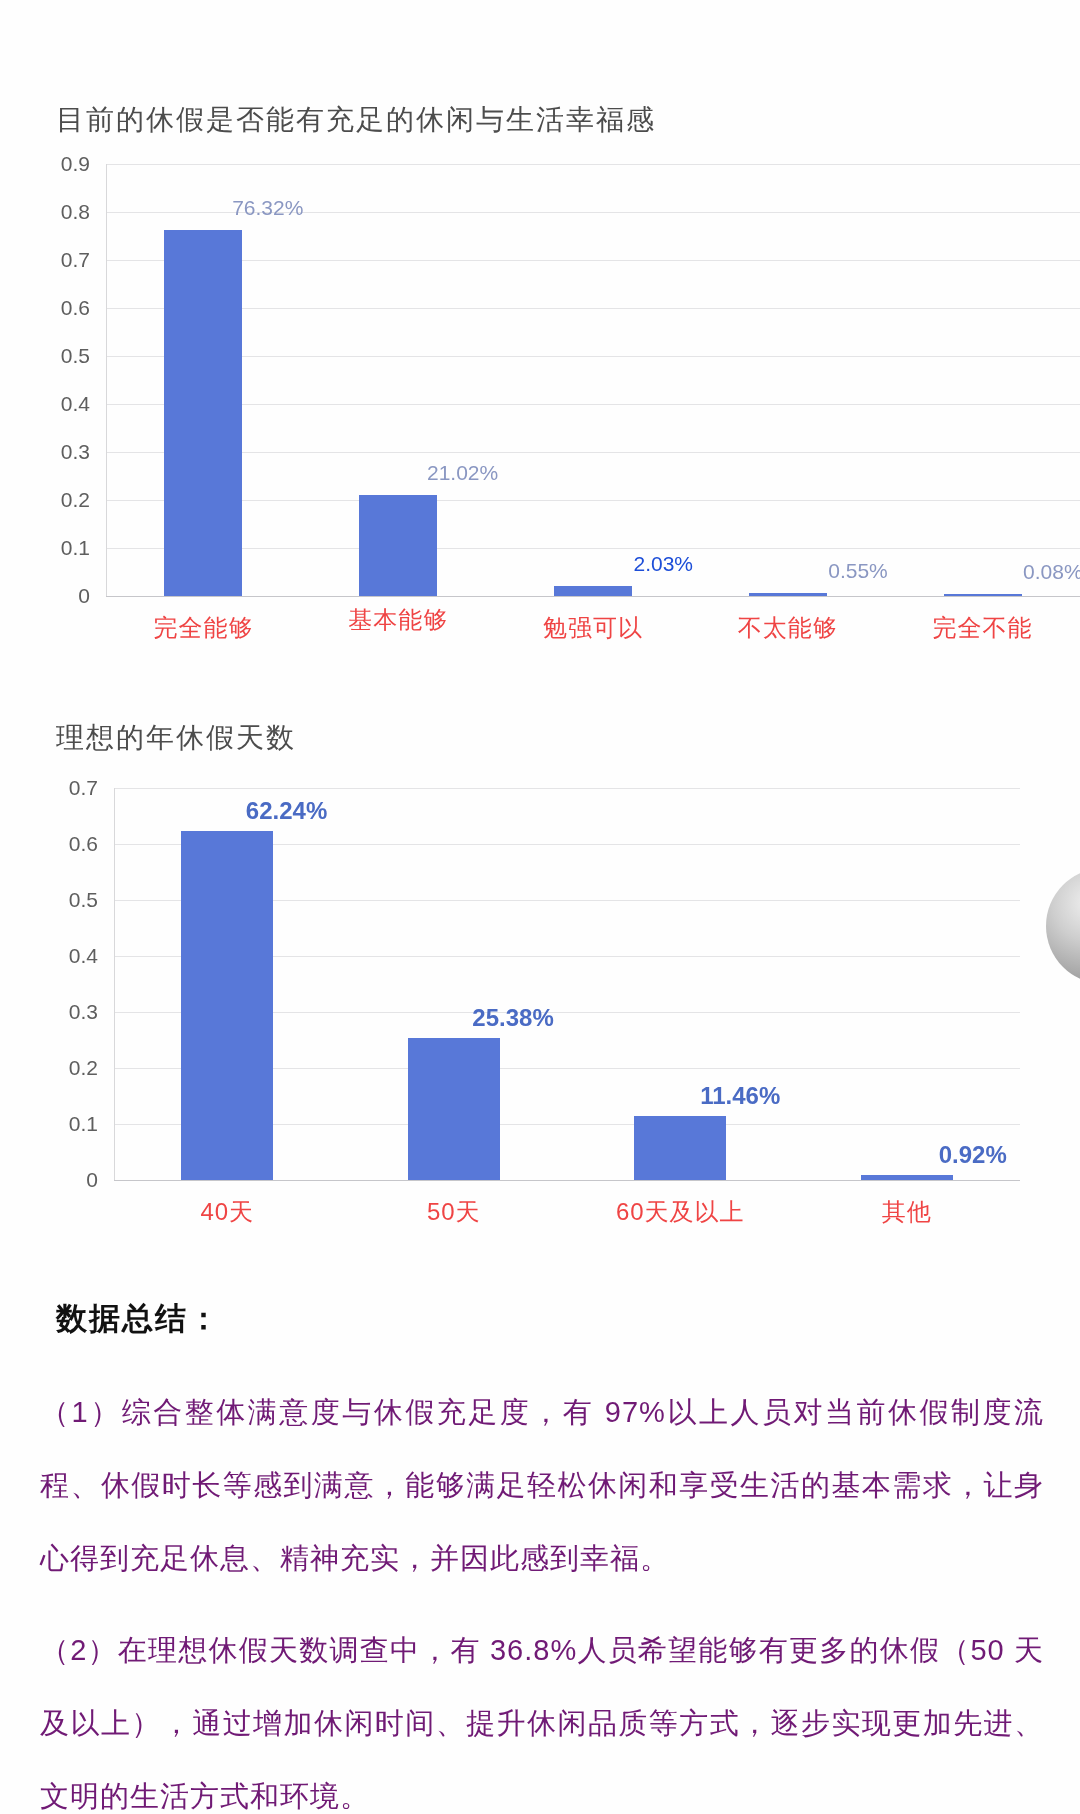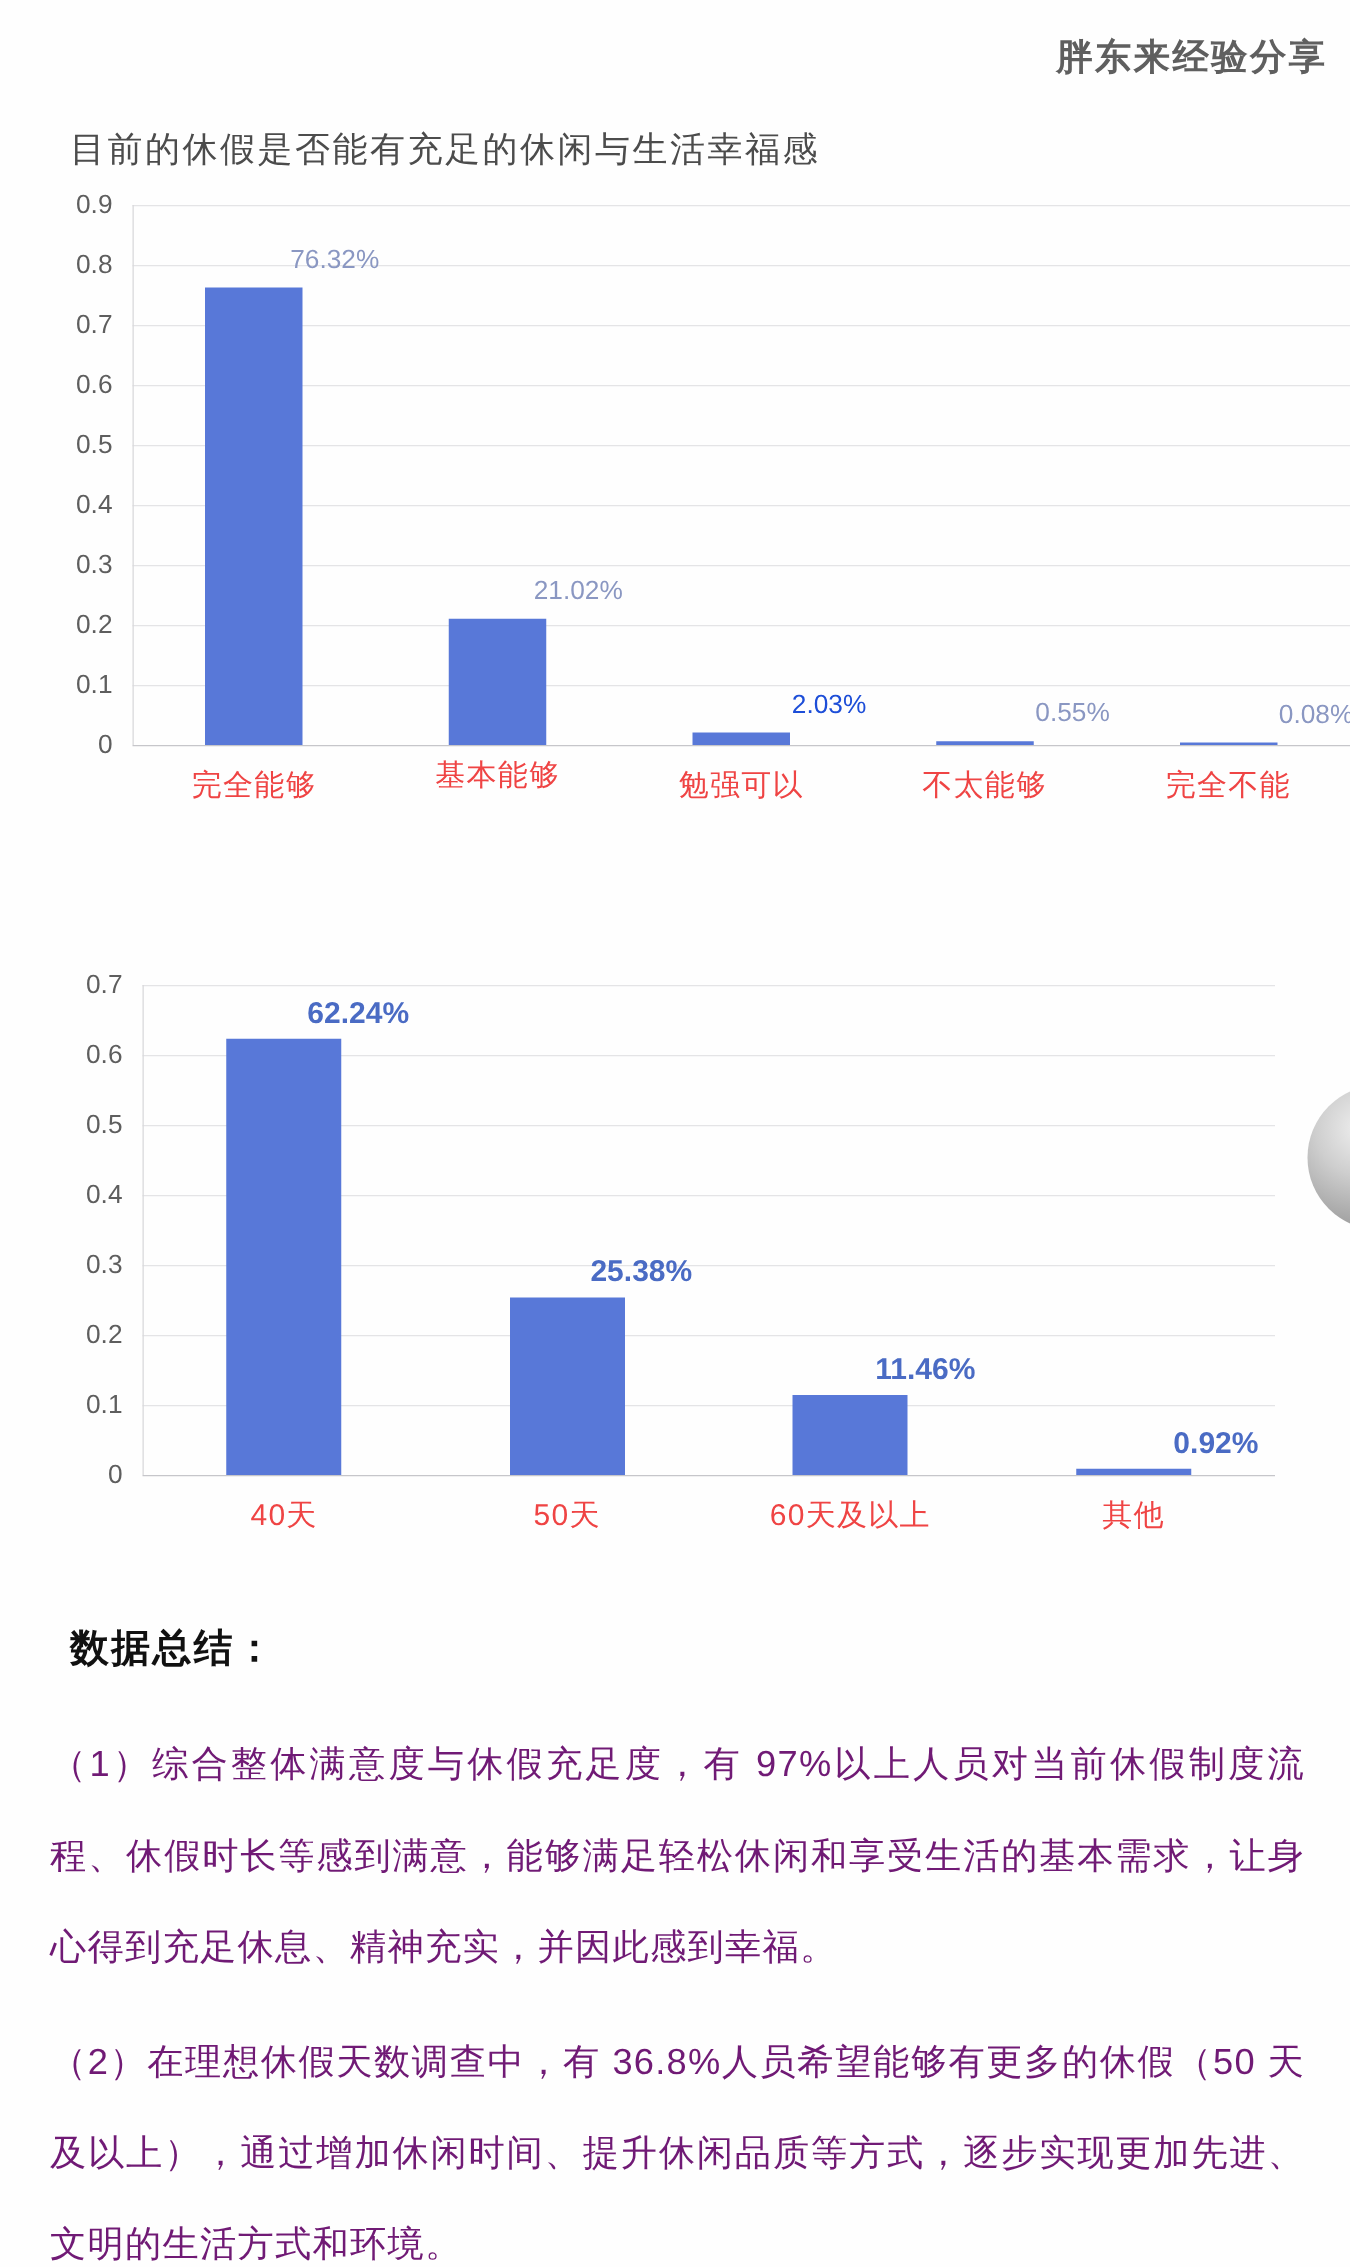--- a/index.html
+++ b/index.html
@@ -91,21 +91,20 @@
     border-radius: 50%;
     background: radial-gradient(circle at 38% 30%, #ececec 0%, #c2c2c2 35%, #8a8a8a 72%, #707070 100%);
     opacity: 0.8;
   }
 </style>
 </head>
 <body>
 
 <div class="page">
 
-  <div class="brand">胖东来经验分享</div>
 
   <h2 class="chart-title" id="chart1-title">目前的休假是否能有充足的休闲与生活幸福感</h2>
 
   <div class="chart" id="chart-0">
       <div class="gridline" style="left: 106px; width: 974px; top: 0px;"></div>
       <div class="tick-label" style="left: 0px; width: 90px; top: -12px;">0.9</div>
       <div class="gridline" style="left: 106px; width: 974px; top: 48px;"></div>
       <div class="tick-label" style="left: 0px; width: 90px; top: 36px;">0.8</div>
       <div class="gridline" style="left: 106px; width: 974px; top: 96px;"></div>
       <div class="tick-label" style="left: 0px; width: 90px; top: 84px;">0.7</div>
@@ -134,20 +133,21 @@
       <div class="value-label" style="left: 493px; top: 388.256px; color: #1d4ed8;">2.03%</div>
       <div class="category-label" style="left: 483px; top: 448px;">勉强可以</div>
       <div class="bar" style="left: 748.8px; width: 78px; top: 429.36px; height: 2.64px; background: rgb(88, 120, 216);"></div>
       <div class="value-label" style="left: 687.8px; top: 395.36px; color: rgb(138, 151, 194);">0.55%</div>
       <div class="category-label" style="left: 677.8px; top: 448px;">不太能够</div>
       <div class="bar" style="left: 943.6px; width: 78px; top: 430px; height: 2px; background: rgb(88, 120, 216);"></div>
       <div class="value-label" style="left: 882.6px; top: 396px; color: rgb(138, 151, 194);">0.08%</div>
       <div class="category-label" style="left: 872.6px; top: 448px;">完全不能</div>
     </div>
 
+  <h2 class="chart-title" id="chart2-title">理想的年休假天数</h2>
 
   <div class="chart" id="chart-1">
       <div class="gridline" style="left: 114px; width: 906px; top: -6.21725e-14px;"></div>
       <div class="tick-label" style="left: 0px; width: 98px; top: -12px;">0.7</div>
       <div class="gridline" style="left: 114px; width: 906px; top: 56px;"></div>
       <div class="tick-label" style="left: 0px; width: 98px; top: 44px;">0.6</div>
       <div class="gridline" style="left: 114px; width: 906px; top: 112px;"></div>
       <div class="tick-label" style="left: 0px; width: 98px; top: 100px;">0.5</div>
       <div class="gridline" style="left: 114px; width: 906px; top: 168px;"></div>
       <div class="tick-label" style="left: 0px; width: 98px; top: 156px;">0.4</div>

